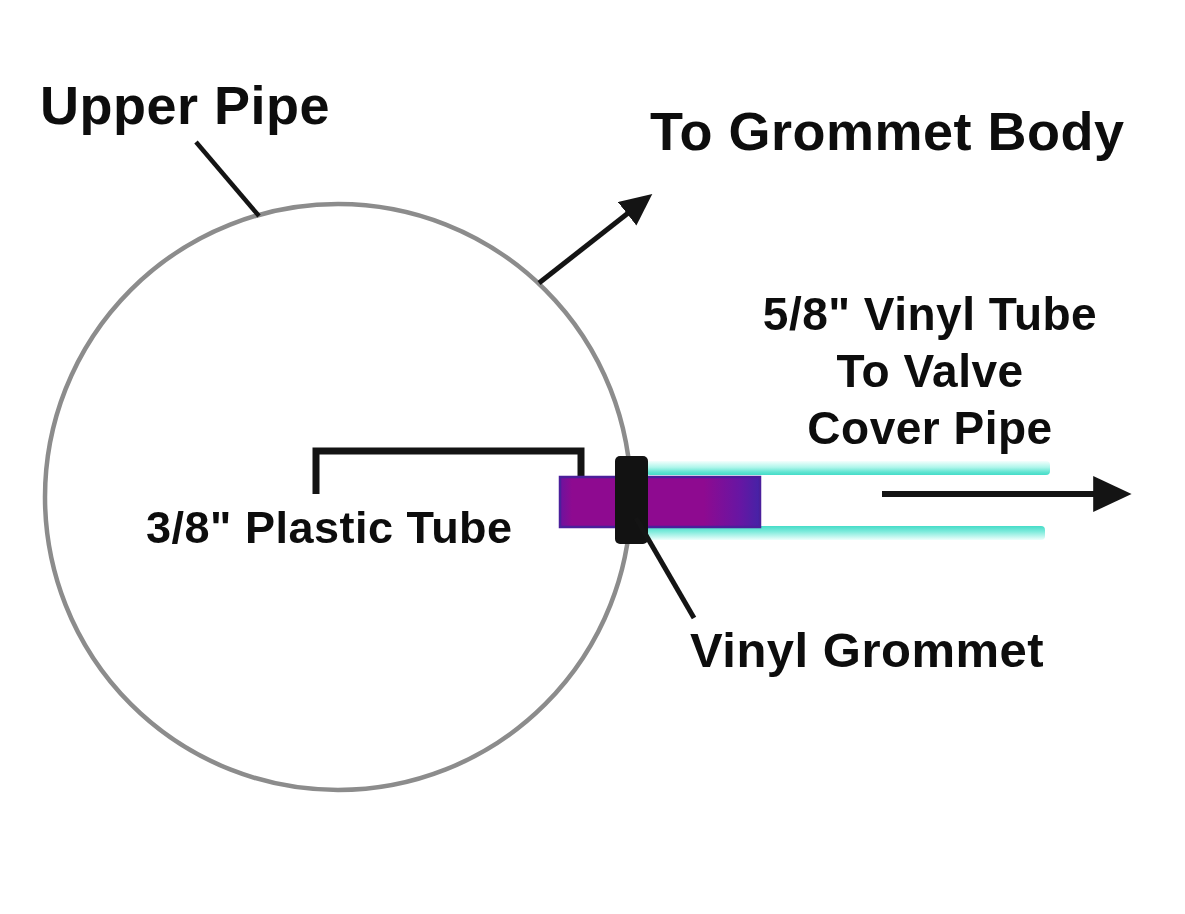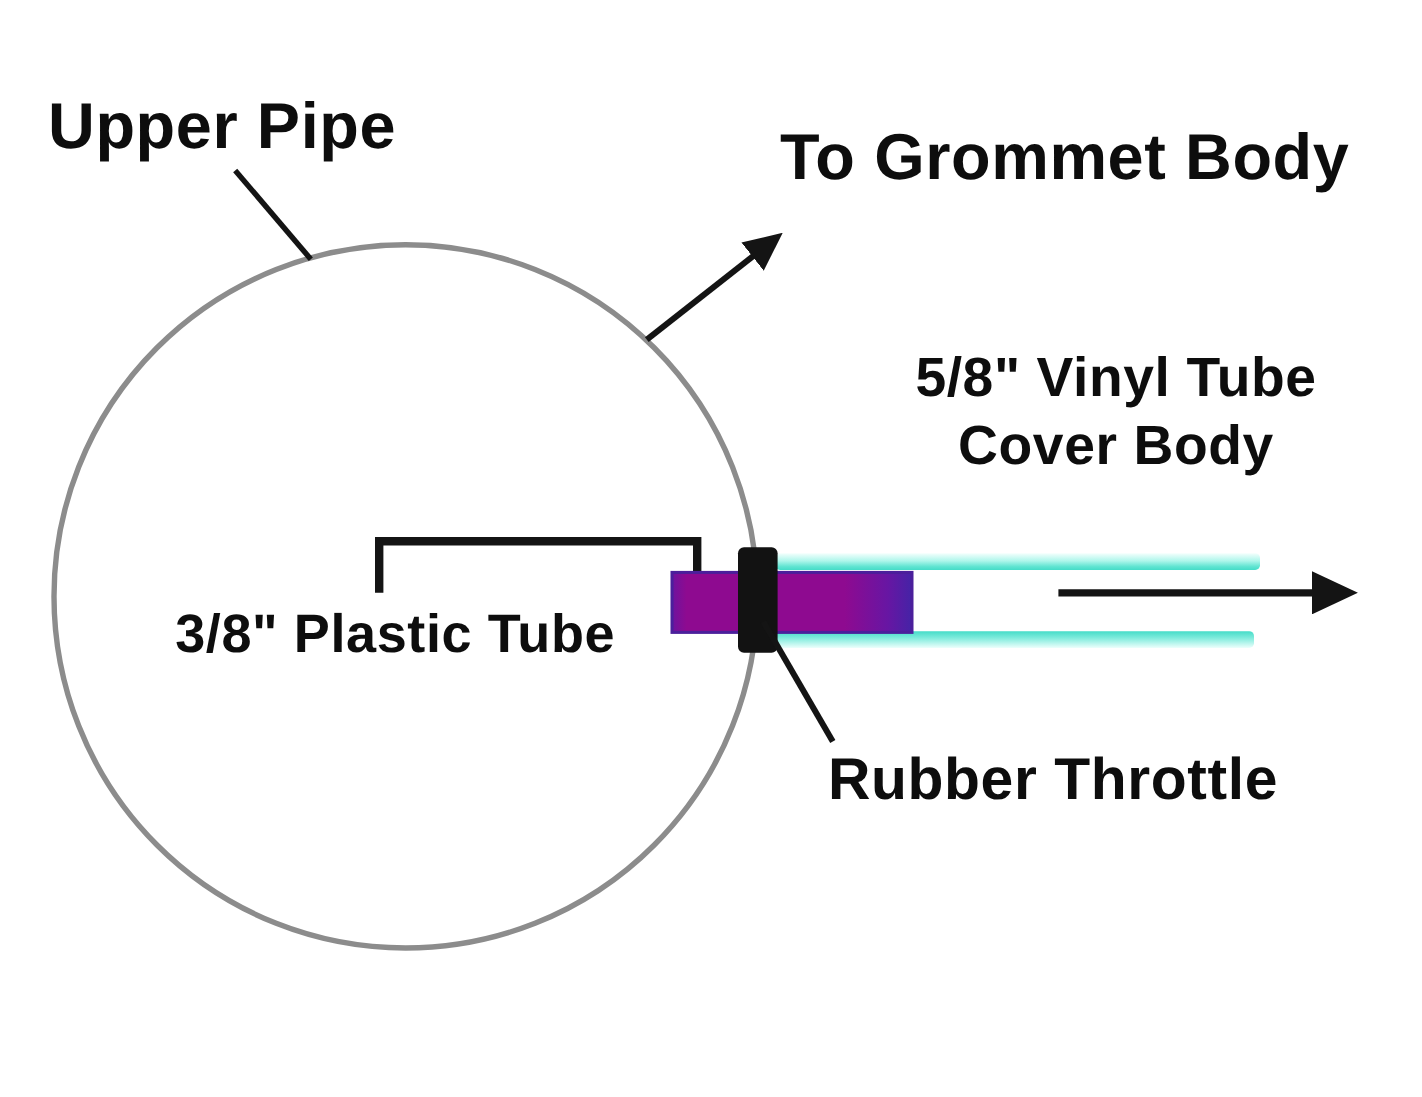--- a/index.html
+++ b/index.html
@@ -81,20 +81,21 @@
 
     <line x1="882" y1="494" x2="1122" y2="494" class="black-line" stroke-width="6" marker-end="url(#arrowHead)"></line>
   </svg>
 
   <div class="label label-upper-pipe">Upper Pipe</div>
 
   <div class="label label-throttle">To Grommet Body</div>
 
   <div class="label label-vinyl-block">
     <div>5/8" Vinyl Tube</div>
-    <div>Cover Body</div>
+    <div>To Valve</div>
+    <div>Cover Pipe</div>
   </div>
 
   <div class="label label-plastic-tube">3/8" Plastic Tube</div>
 
-  <div class="label label-grommet">Rubber Throttle</div>
+  <div class="label label-grommet">Vinyl Grommet</div>
 
 </div>
 
 </body></html>

